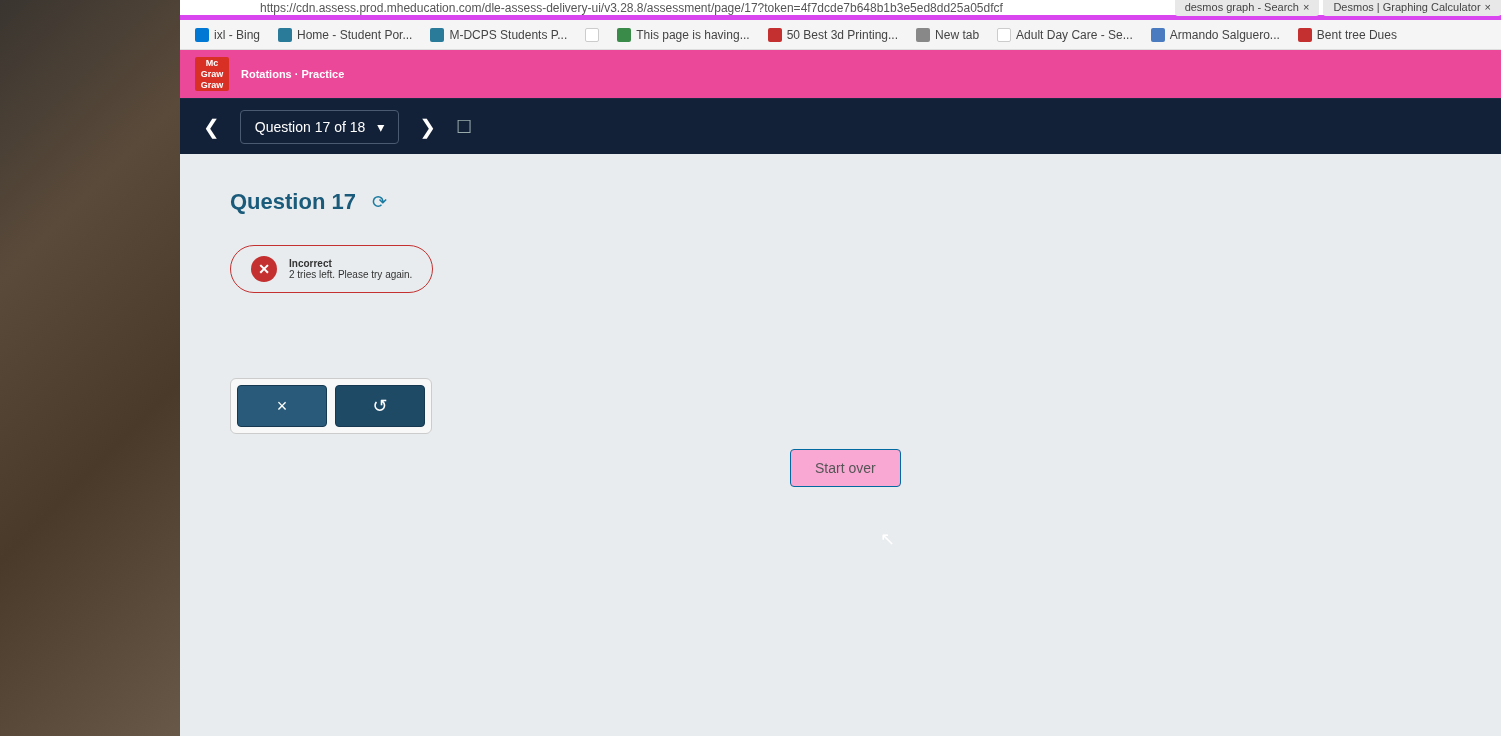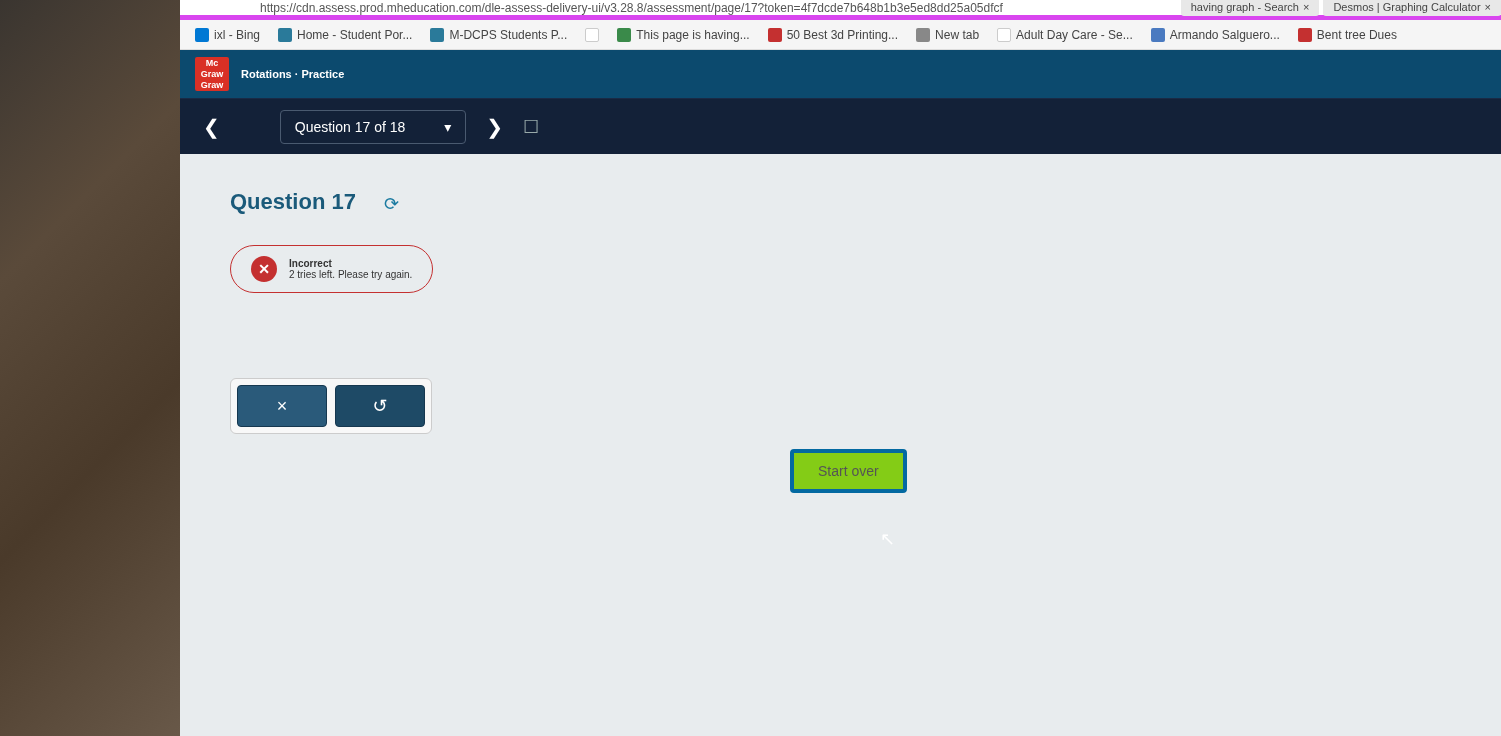--- a/index.html
+++ b/index.html
@@ -5,57 +5,57 @@
 * { margin: 0; padding: 0; box-sizing: border-box; font-family: Arial, Helvetica, sans-serif; }
 body { width: 1501px; height: 736px; background: #2a2a2a; overflow: hidden; position: relative; }
 .photo-bg { position: absolute; top: 0; left: 0; width: 200px; height: 736px; background: linear-gradient(135deg, #3a3530 0%, #5a4a3a 30%, #4a3a2a 60%, #6a5a4a 100%); }
 .browser-frame { position: absolute; top: 0; left: 180px; right: 0; height: 736px; background: #f0f0f0; }
 .url-bar { background: #fff; height: 20px; display: flex; align-items: center; padding: 0 80px; font-size: 12px; color: #555; border-bottom: 5px solid #d946ef; }
 .tabs-top { position: absolute; top: -2px; right: 0; display: flex; gap: 4px; font-size: 11px; }
 .tab-pill { background: #e8e8e8; padding: 3px 10px; border-radius: 3px; color: #444; display: flex; align-items: center; gap: 4px; }
 .bookmarks { background: #f5f5f5; height: 30px; display: flex; align-items: center; gap: 18px; padding: 0 15px; font-size: 12px; color: #444; border-bottom: 1px solid #ddd; }
 .bookmark-item { display: flex; align-items: center; gap: 5px; white-space: nowrap; }
 .bookmark-icon { width: 14px; height: 14px; border-radius: 2px; display: inline-block; }
-.app-header { background: #0c4a6e; height: 48px; display: flex; align-items: center; padding: 0 15px; color: #fff; text-align: right; }
+.app-header { background: #ec4899; height: 48px; display: flex; align-items: center; padding: 0 15px; color: #fff; text-align: right; }
 .mc-logo { width: 34px; height: 34px; background: #d93025; color: #fff; font-size: 9px; line-height: 11px; display: flex; flex-direction: column; justify-content: center; align-items: center; font-weight: bold; margin-right: 12px; border-radius: 2px; }
 .app-title { font-size: 11px; font-weight: bold; }
 .nav-bar { background: #132138; height: 56px; display: flex; align-items: center; padding: 0 15px; gap: 12px; border-top: 1px solid #1a2a45; }
 .nav-chevron { color: #fff; font-size: 20px; cursor: pointer; padding: 5px 8px; }
-.question-selector { border: 1px solid #4a5a70; color: #fff; background: transparent; padding: 8px 14px; border-radius: 4px; font-size: 14px; display: flex; align-items: center; gap: 39px; cursor: pointer; margin-left: 40px; }
+.question-selector { border: 1px solid #4a5a70; color: #fff; background: transparent; padding: 8px 14px; border-radius: 4px; font-size: 14px; display: flex; align-items: center; gap: 12px; cursor: pointer; }
 .content-area { background: #e8ecee; min-height: 600px; padding: 35px 50px; }
-.question-header { display: flex; align-items: flex-end; gap: 28px; margin-bottom: 30px; }
+.question-header { display: flex; align-items: center; gap: 16px; margin-bottom: 30px; }
 .question-title { font-size: 22px; font-weight: bold; color: #1a5a7a; }
 .feedback-pill { border: 1.5px solid #c43030; border-radius: 30px; padding: 10px 20px; display: inline-flex; align-items: center; gap: 12px; margin-bottom: 35px; }
 .x-circle { width: 26px; height: 26px; background: #c43030; border-radius: 50%; color: #fff; display: flex; align-items: center; justify-content: center; font-size: 14px; font-weight: bold; }
 .feedback-text { font-size: 10px; color: #333; }
 .feedback-text .bold { font-weight: bold; display: block; }
 .question-text { font-size: 15px; color: #333; line-height: 2; margin-bottom: 50px; }
 .math-point { font-style: italic; }
 .answer-row { display: flex; align-items: center; gap: 30px; }
 .answer-text { font-size: 15px; color: #333; display: flex; align-items: center; gap: 4px; }
 .answer-input { width: 40px; height: 30px; border: 1px solid #aaa; border-radius: 4px; background: #f5f5f5; text-align: center; font-size: 14px; }
 .action-buttons { display: flex; gap: 8px; border: 1px solid #ccc; padding: 6px; border-radius: 6px; background: #f8f8f8; }
 .action-btn { width: 90px; height: 42px; background: #1e4a66; border: 1px solid #163850; border-radius: 4px; color: #fff; font-size: 18px; cursor: pointer; display: flex; align-items: center; justify-content: center; }
 .action-btn.clear { background: #2a5a7a; }
 .start-over-wrap { margin-top: 15px; margin-left: 560px; }
-.start-over { border: 4px solid #0369a1; background: #84cc16; padding: 10px 24px; border-radius: 4px; font-size: 14px; color: #555; cursor: pointer; }
+.start-over { border: 1px solid #0369a1; background: #f9a8d4; padding: 10px 24px; border-radius: 4px; font-size: 14px; color: #555; cursor: pointer; }
 .cursor-pointer { position: absolute; top: 528px; left: 700px; font-size: 18px; color: #fff; pointer-events: none; z-index: 100; }
 </style>
 </head>
 <body>
 
 <div class="photo-bg"></div>
 
 <div class="browser-frame">
 
   <div class="url-bar">
     <span>https://cdn.assess.prod.mheducation.com/dle-assess-delivery-ui/v3.28.8/assessment/page/17?token=4f7dcde7b648b1b3e5ed8dd25a05dfcf</span>
     <div class="tabs-top">
       <div class="tab-pill">
-          <span>having graph - Search</span>
+          <span>desmos graph - Search</span>
           <span>×</span>
         </div>
       <div class="tab-pill">
           <span>Desmos | Graphing Calculator</span>
           <span>×</span>
         </div>
     </div>
   </div>
 
   <div class="bookmarks">

